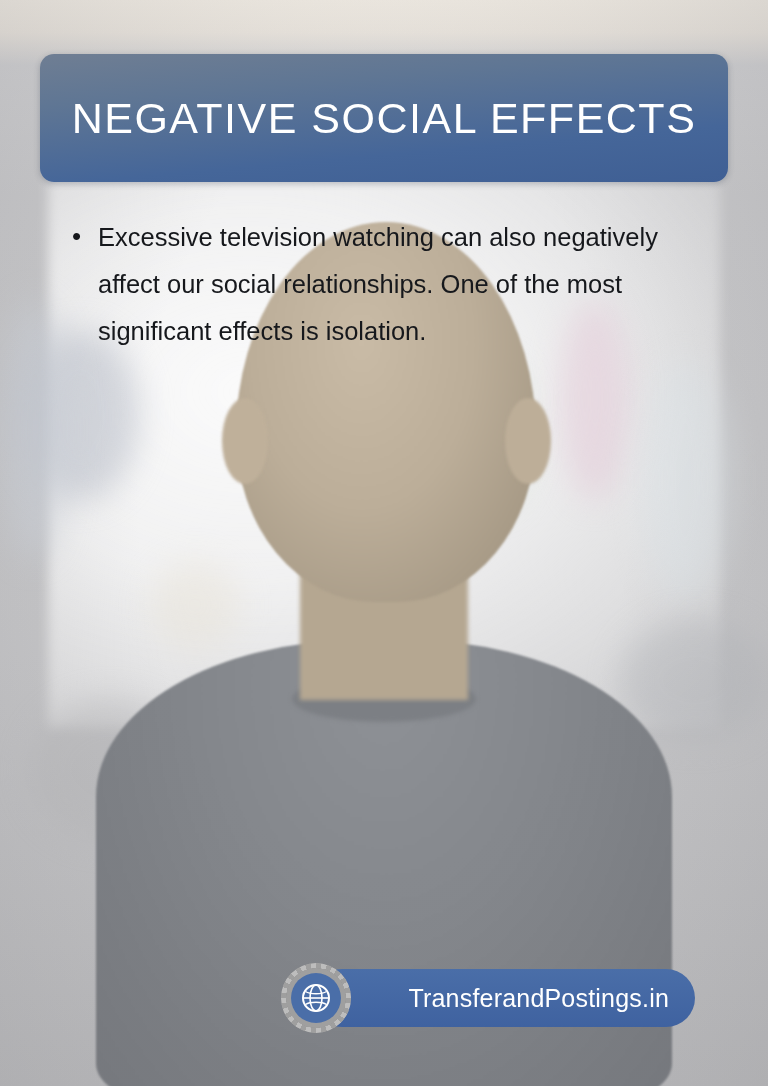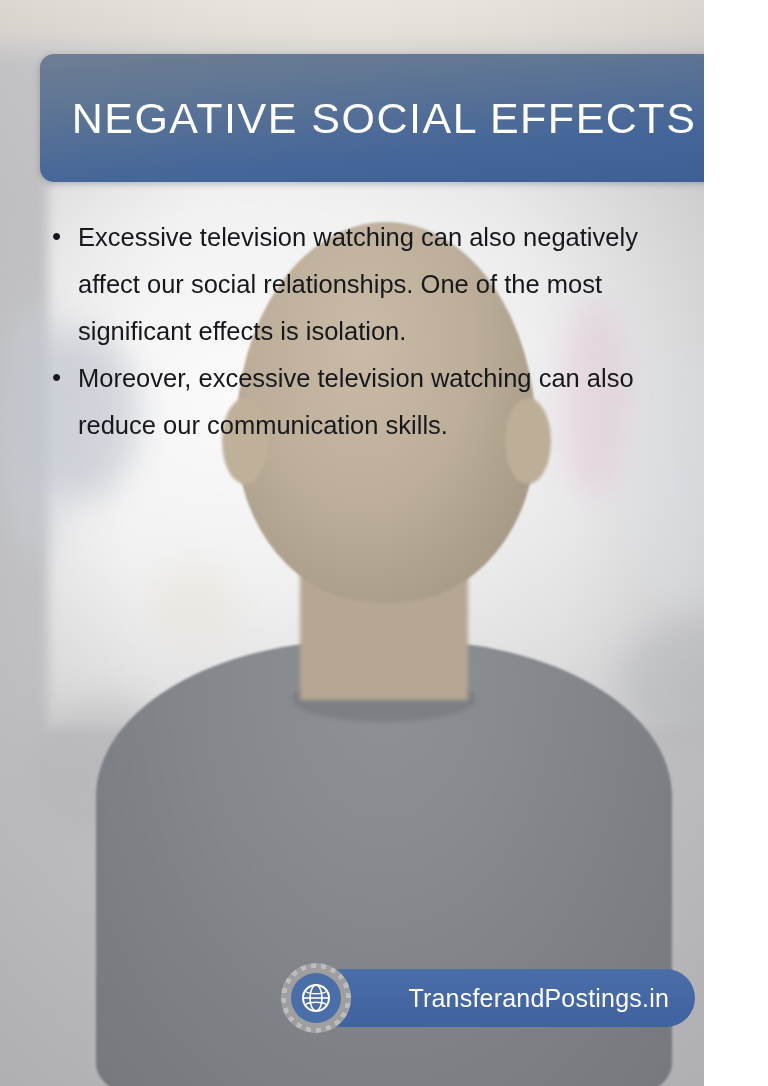--- a/index.html
+++ b/index.html
@@ -5,21 +5,21 @@
   * { box-sizing: border-box; margin: 0; padding: 0; }
 
   html, body {
     width: 768px;
     height: 1086px;
     font-family: "Liberation Sans", sans-serif;
   }
 
   .slide {
     position: relative;
-    width: 704px;
+    width: 768px;
     height: 1086px;
     overflow: hidden;
     background: #fca5a5;
   }
 
   
   .bg {
     position: absolute;
     inset: 0;
     overflow: hidden;
@@ -131,21 +131,21 @@
     font-size: 43px;
     letter-spacing: 1.5px;
     font-weight: 400;
     text-align: center;
     white-space: nowrap;
   }
 
   
   .content {
     position: absolute;
-    left: 44px;
+    left: 64px;
     top: 214px;
     width: 672px;
   }
   ul.bullets {
     list-style: none;
   }
   ul.bullets > li {
     position: relative;
     padding-left: 34px;
     color: #16181c;
@@ -255,21 +255,20 @@
     <div class="vignette"></div>
   </div>
 
   <div class="title-card">
     <div class="title-text">NEGATIVE SOCIAL EFFECTS</div>
   </div>
 
   <div class="content">
     <ul class="bullets">
       <li>Excessive television watching can also negatively affect our social relationships. One of the most significant effects is isolation.</li>
-      <li>Moreover, excessive television watching can also reduce our communication skills.</li>
     </ul>
   </div>
 
   <div class="footer">
     <div class="footer-pill">
       <span class="footer-text">TransferandPostings.in</span>
     </div>
     <div class="footer-seal">
       <div class="gear"></div>
       <div class="inner">

